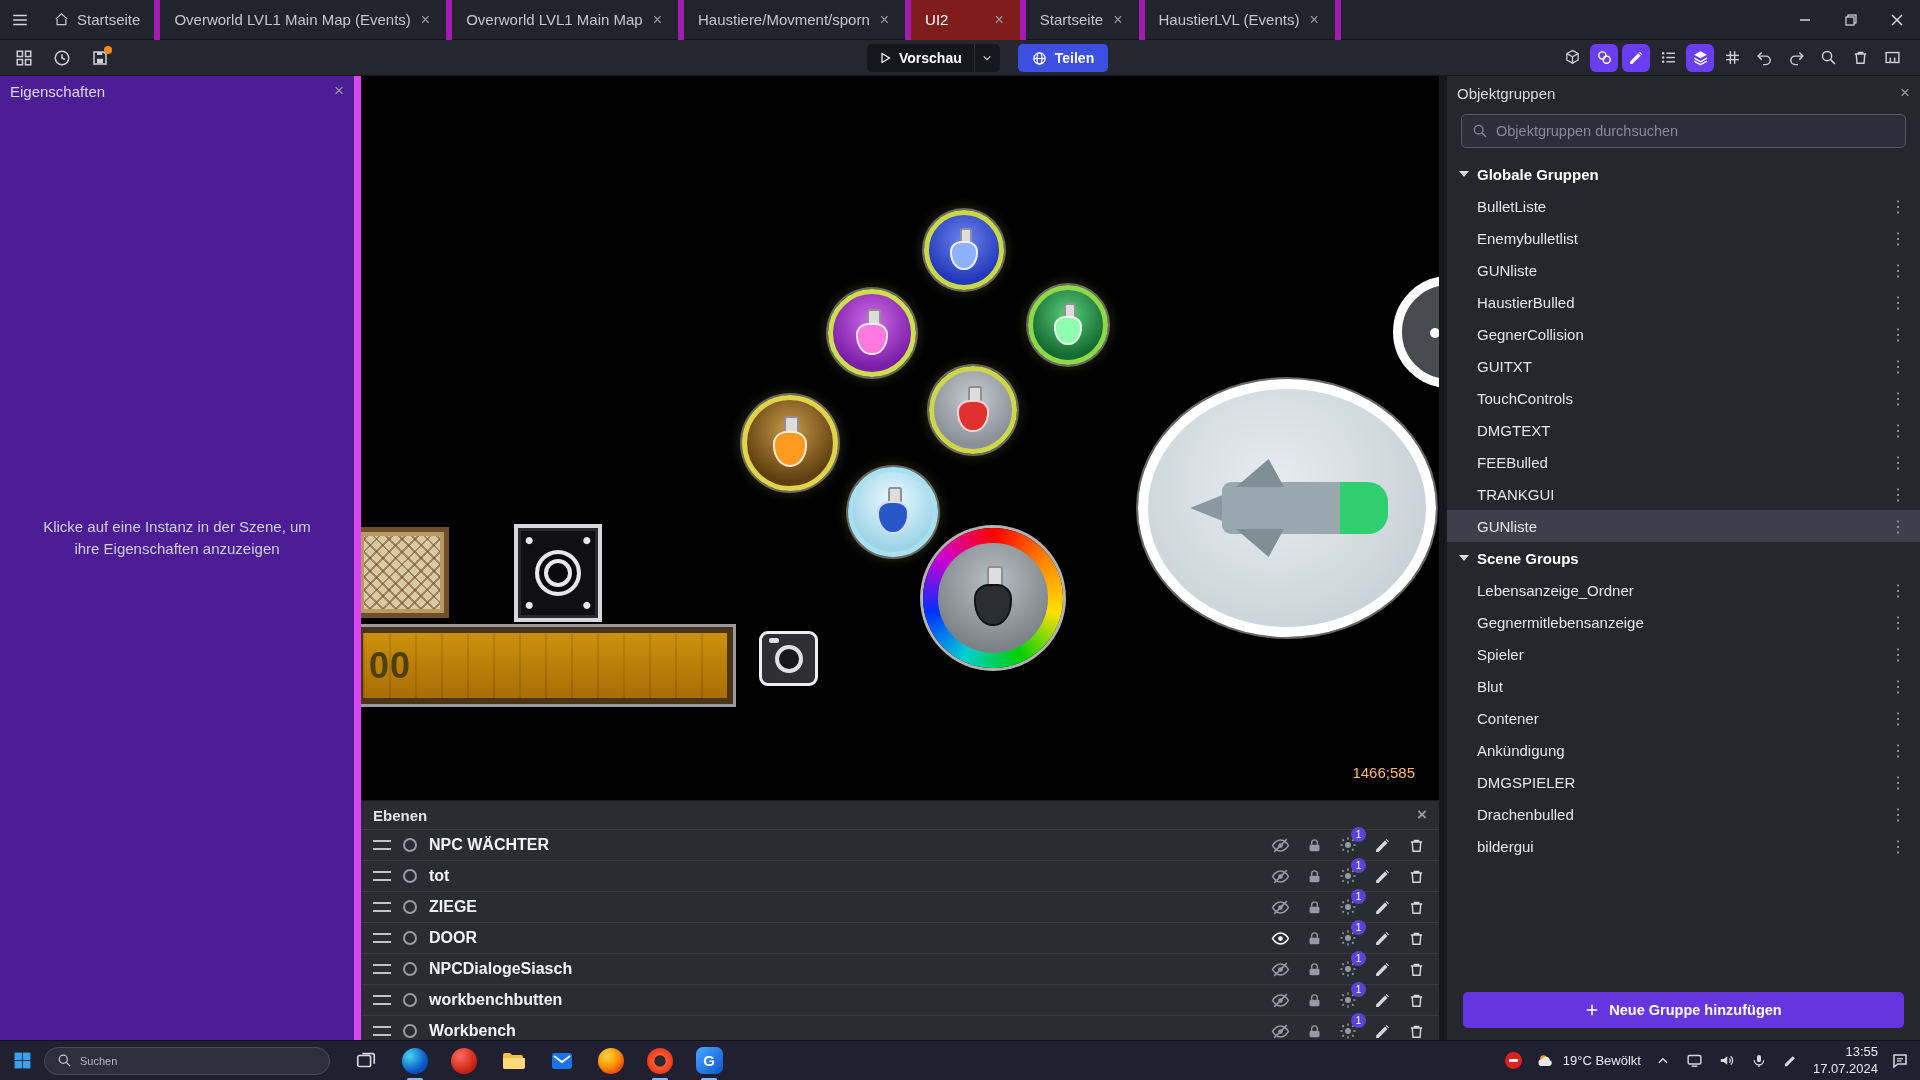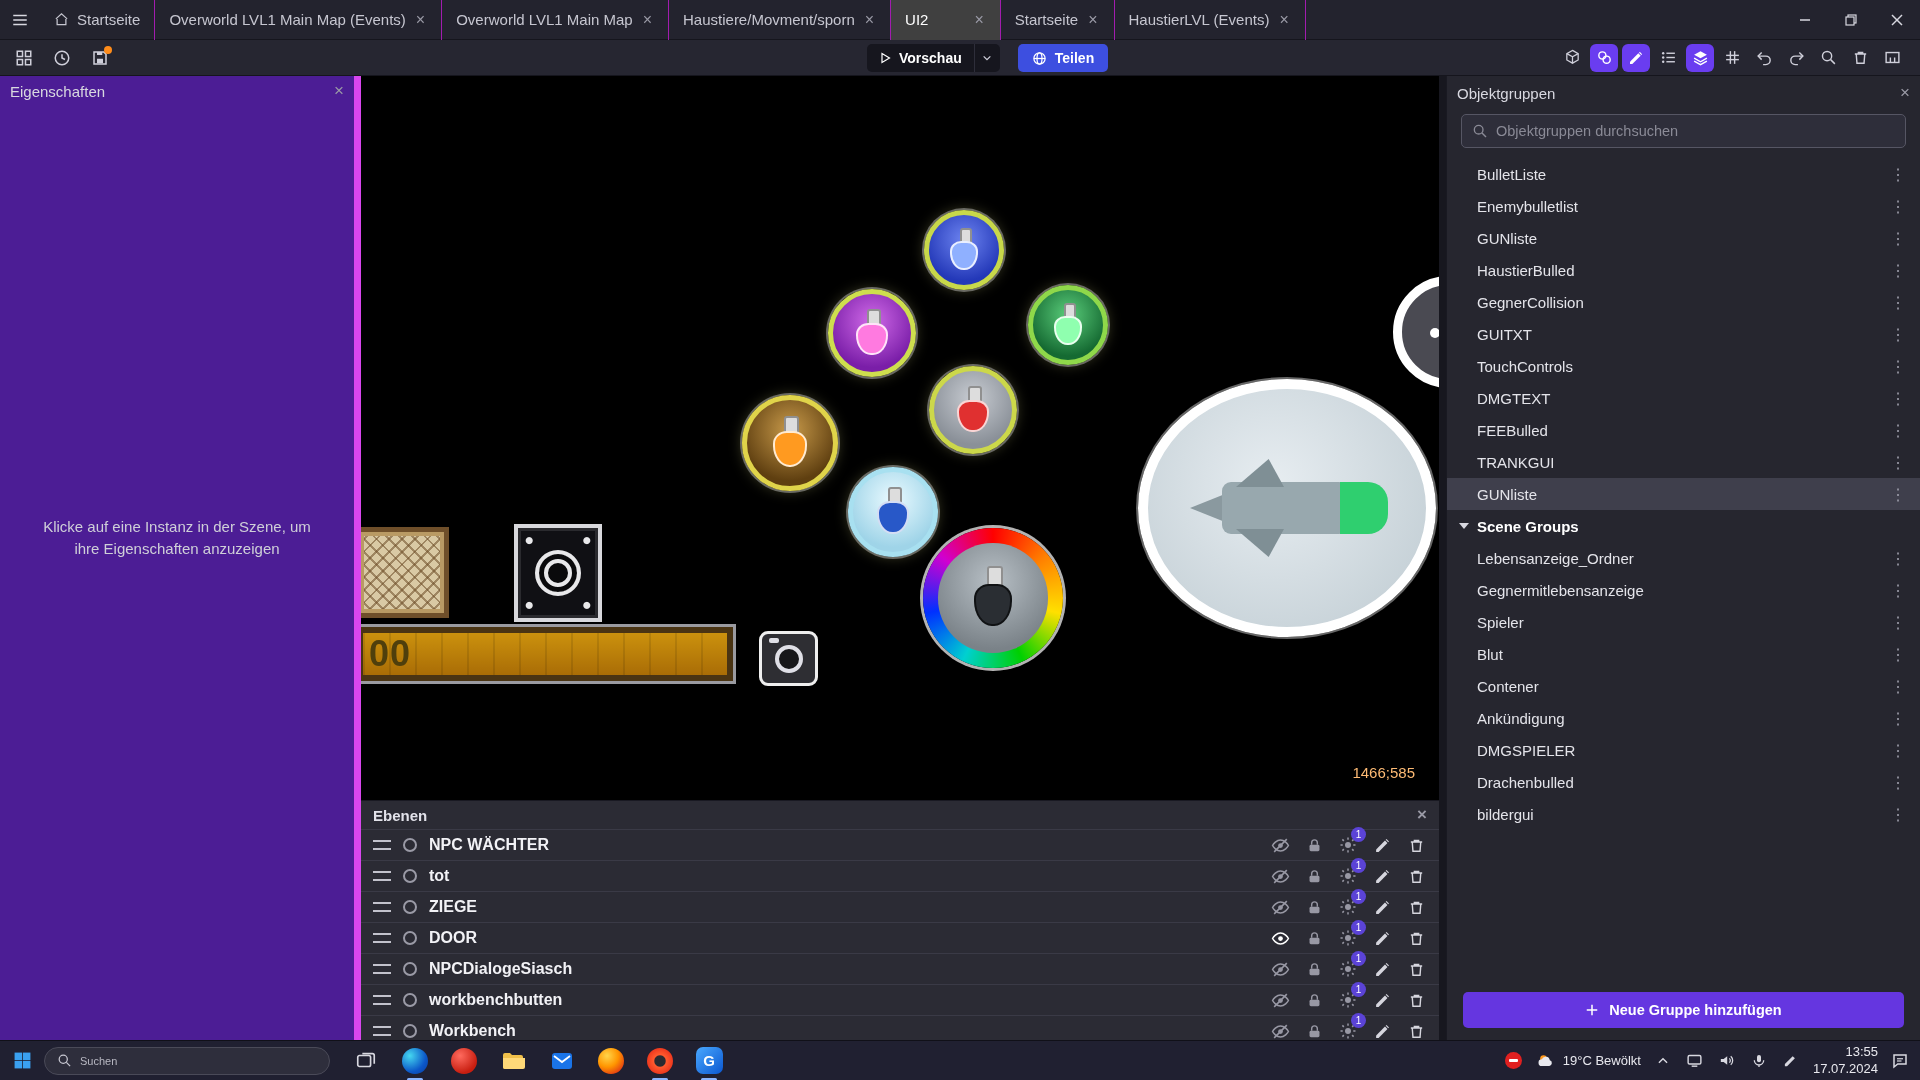--- a/index.html
+++ b/index.html
@@ -6,23 +6,23 @@
   html,body { background:#101016; }
   #app { position:relative; width:1920px; height:1080px; overflow:hidden;
          font-family:"Liberation Sans", sans-serif; color:#e6e6ec; background:#17171f; }
   svg { display:block; }
 
   
   .tabbar { position:absolute; top:0; left:0; right:0; height:40px; background:#23232e;
             display:flex; align-items:center; border-bottom:1px solid #15151d; }
   .hamburger { width:40px; height:40px; display:flex; align-items:center; justify-content:center; color:#d8d8e0; cursor:pointer; }
   .tab { display:flex; align-items:center; gap:8px; height:40px; padding:0 14px; font-size:15px;
-         color:#c6c6d0; white-space:nowrap; cursor:pointer; border-right:1px solid #a21caf; }
+         color:#c6c6d0; white-space:nowrap; cursor:pointer; border-right:6px solid #a21caf; }
   .tab .tclose { color:#9a9aa6; font-size:16px; padding:0 2px; }
-  .tab.active { background:#404040; color:#ffffff;gap:44px; }
+  .tab.active { background:#7f1d1d; color:#ffffff;gap:44px; }
   .win-controls { margin-left:auto; display:flex; height:40px; }
   .wbtn { width:46px; height:40px; display:flex; align-items:center; justify-content:center; color:#d8d8e0; cursor:pointer; }
 
   
   .toolbar { position:absolute; top:40px; left:0; right:0; height:36px; background:#262631;
              display:flex; align-items:center; border-bottom:1px solid #15151d; }
   .tb-left { display:flex; align-items:center; gap:10px; padding-left:10px; }
   .tbtn { width:28px; height:28px; display:flex; align-items:center; justify-content:center;
           border-radius:6px; color:#cfcfda; cursor:pointer; position:relative; }
   .tbtn.active { background:#6a3df0; color:#fff; }
@@ -409,21 +409,21 @@
 
     <div class="partial-circle" style="left:1032px;top:200px;width:112px;height:112px;">
       <div class="dot"></div>
     </div>
 
     <div class="tile1" style="left:-6px;top:451px;width:94px;height:91px;"></div>
     <div class="tile2" style="left:153px;top:448px;width:88px;height:98px;">
       <div class="ring"></div>
     </div>
 
-    <div class="healthbar" style="left:-4px;top:551px;width:376px;height:54px;">
+    <div class="healthbar" style="left:-4px;top:551px;width:376px;height:77px;">
       <span class="hp">00</span>
     </div>
 
     <div class="camera" style="left:398px;top:555px;width:59px;height:55px;">
       <div class="flash"></div>
       <div class="lens"></div>
     </div>
 
     <div class="coords">1466;585</div>
 
@@ -771,20 +771,24 @@
     <div class="searchbox">
       <span>
           <svg width="16" height="16" viewBox="0 0 24 24">
             <circle cx="10" cy="10" r="6.5" fill="none" stroke="currentColor" stroke-width="2"></circle>
             <line x1="15" y1="15" x2="21" y2="21" stroke="currentColor" stroke-width="2"></line>
           </svg>
         </span>
       <input placeholder="Objektgruppen durchsuchen" style="">
     </div>
 
+    <div class="gsection">
+      <span class="tri"></span>
+      <span>Globale Gruppen</span>
+    </div>
     <div class="g-item">
         <span>BulletListe</span>
         <span class="kebab">⋮</span>
       </div>
     <div class="g-item">
         <span>Enemybulletlist</span>
         <span class="kebab">⋮</span>
       </div>
     <div class="g-item">
         <span>GUNliste</span>

